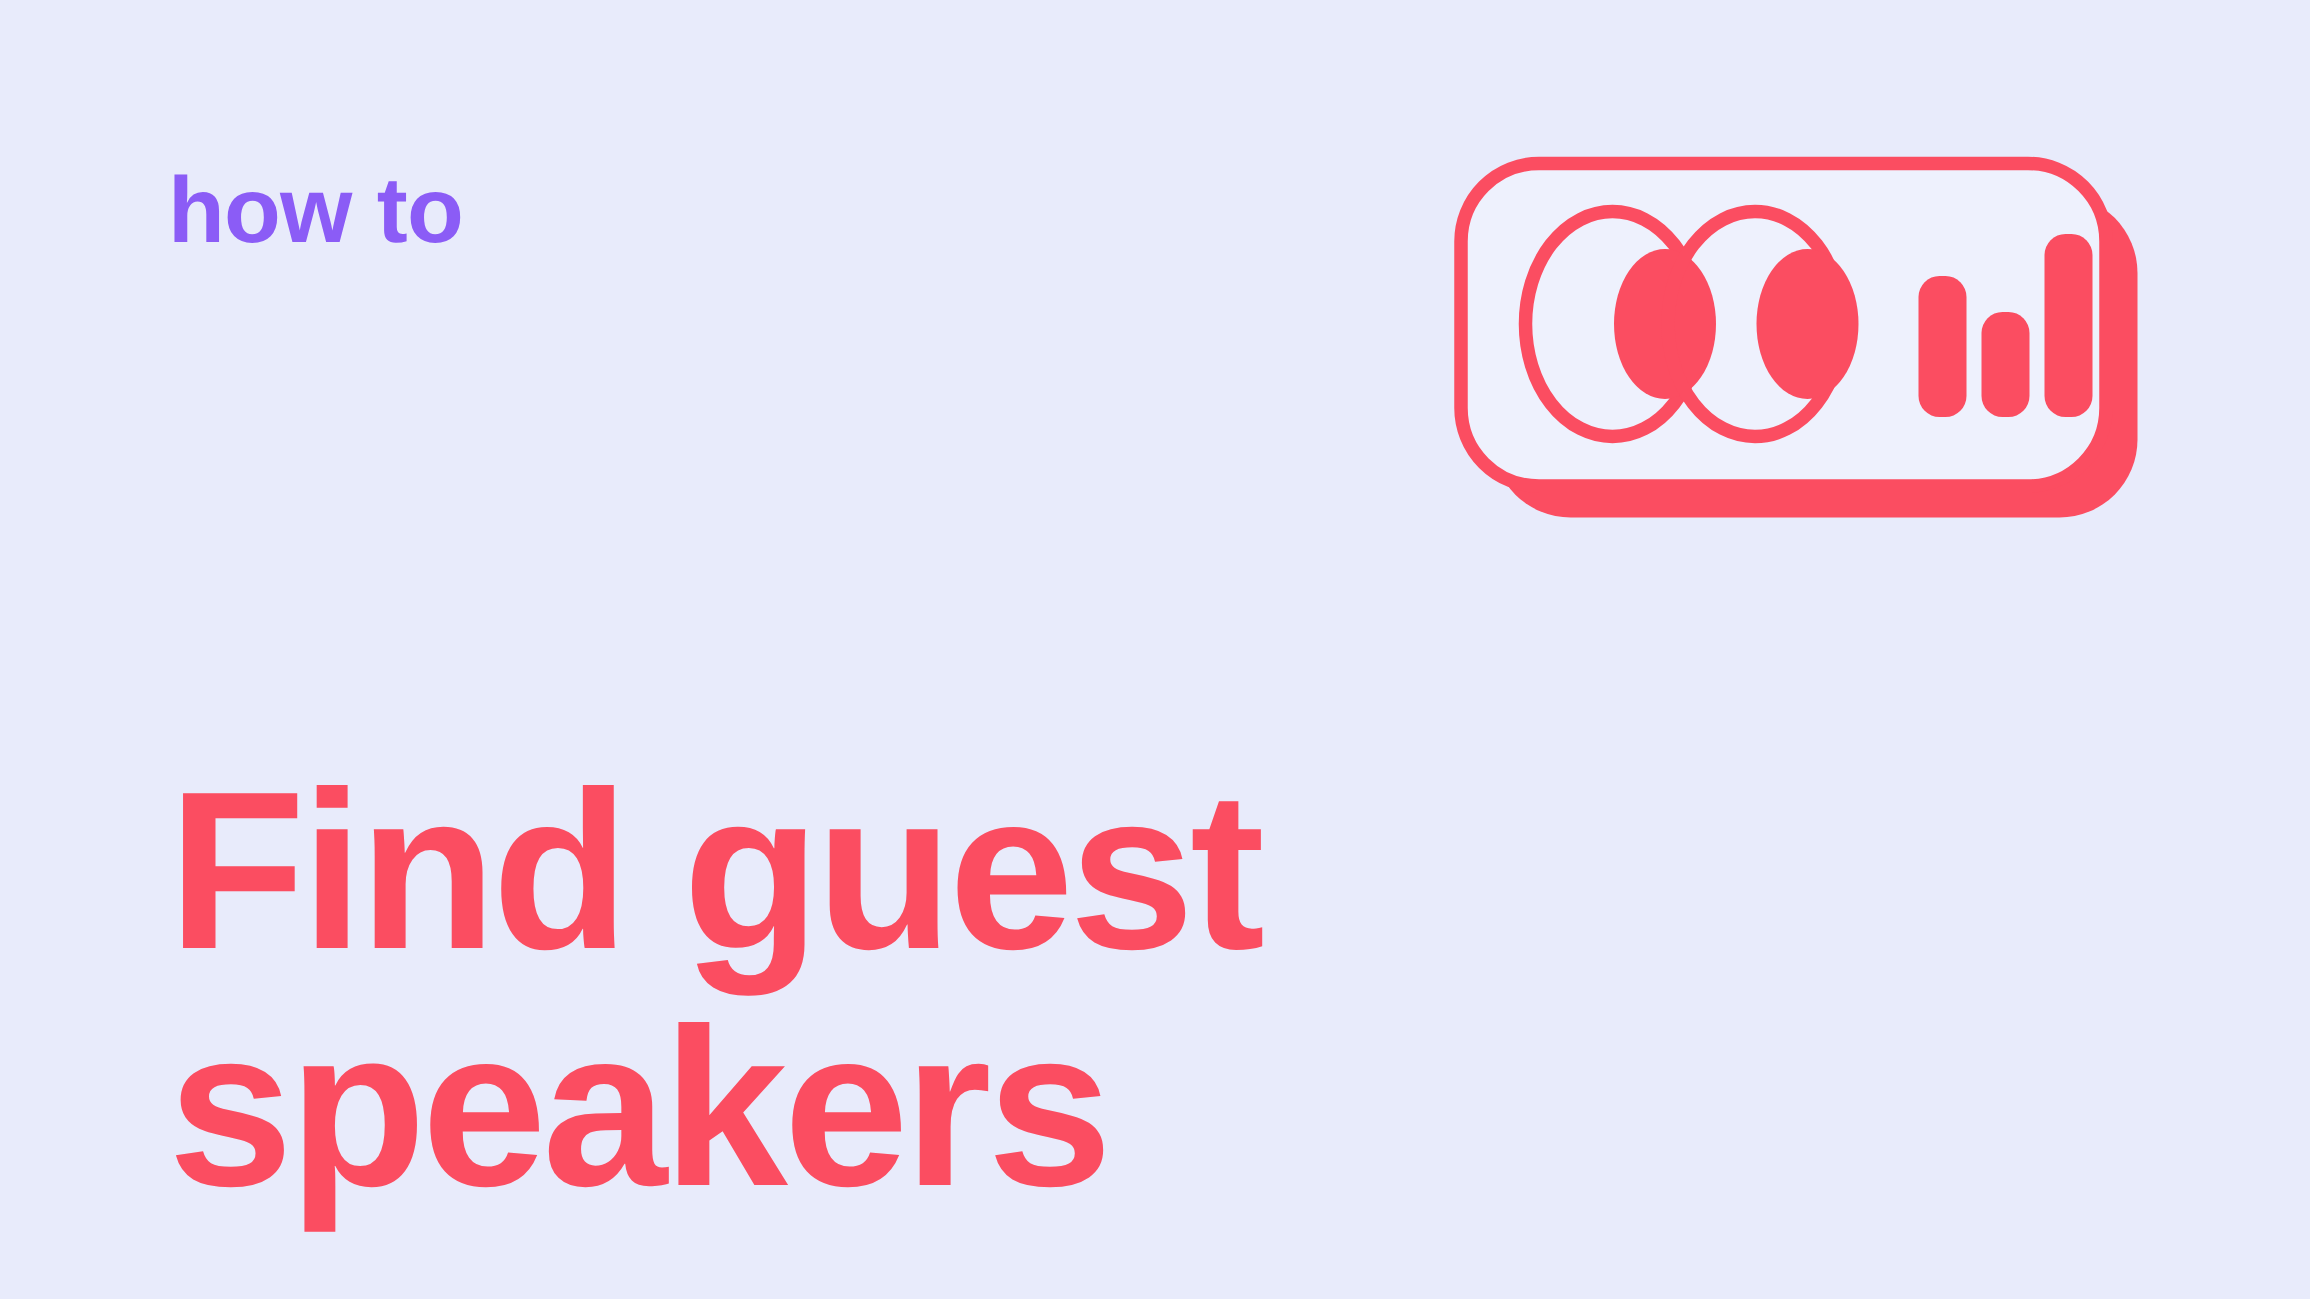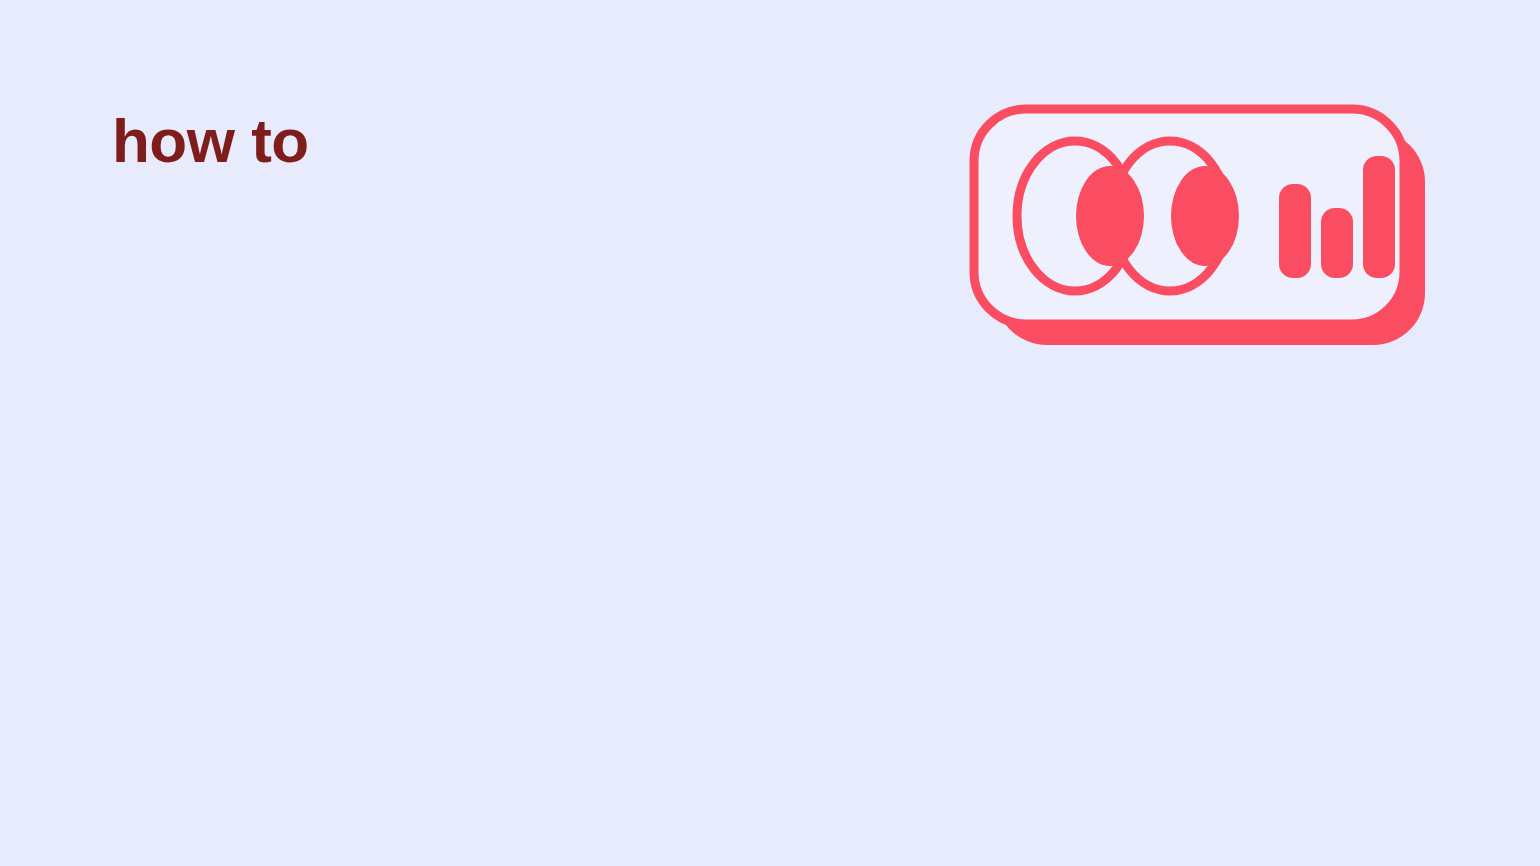--- a/index.html
+++ b/index.html
@@ -26,21 +26,21 @@
 
   
   .kicker {
     position: absolute;
     left: 112px;
     top: 110px;
     font-size: 62px;
     font-weight: 700;
     line-height: 1;
     letter-spacing: -0.5px;
-    color: #7f1d1d;
+    color: #8b5cf6;
     white-space: nowrap;
   }
 
   
   .headline {
     position: absolute;
     left: 112px;
     top: 400px;
     width: 860px;
     font-size: 150px;
@@ -88,14 +88,18 @@
 
       <ellipse cx="207" cy="118" rx="58" ry="75" fill="none" stroke="#fb4d61" stroke-width="9"></ellipse>
       <ellipse cx="242" cy="118" rx="34" ry="50" fill="#fb4d61"></ellipse>
 
       <rect x="316" y="86" width="32" height="94" rx="14" ry="14" fill="#fb4d61"></rect>
       <rect x="358" y="110" width="32" height="70" rx="14" ry="14" fill="#fb4d61"></rect>
       <rect x="400" y="58" width="32" height="122" rx="14" ry="14" fill="#fb4d61"></rect>
     </svg>
   </div>
 
+  <h1 class="headline">
+    <span class="line">Find guest</span>
+    <span class="line">speakers</span>
+  </h1>
 
 </div>
 
 </body></html>

